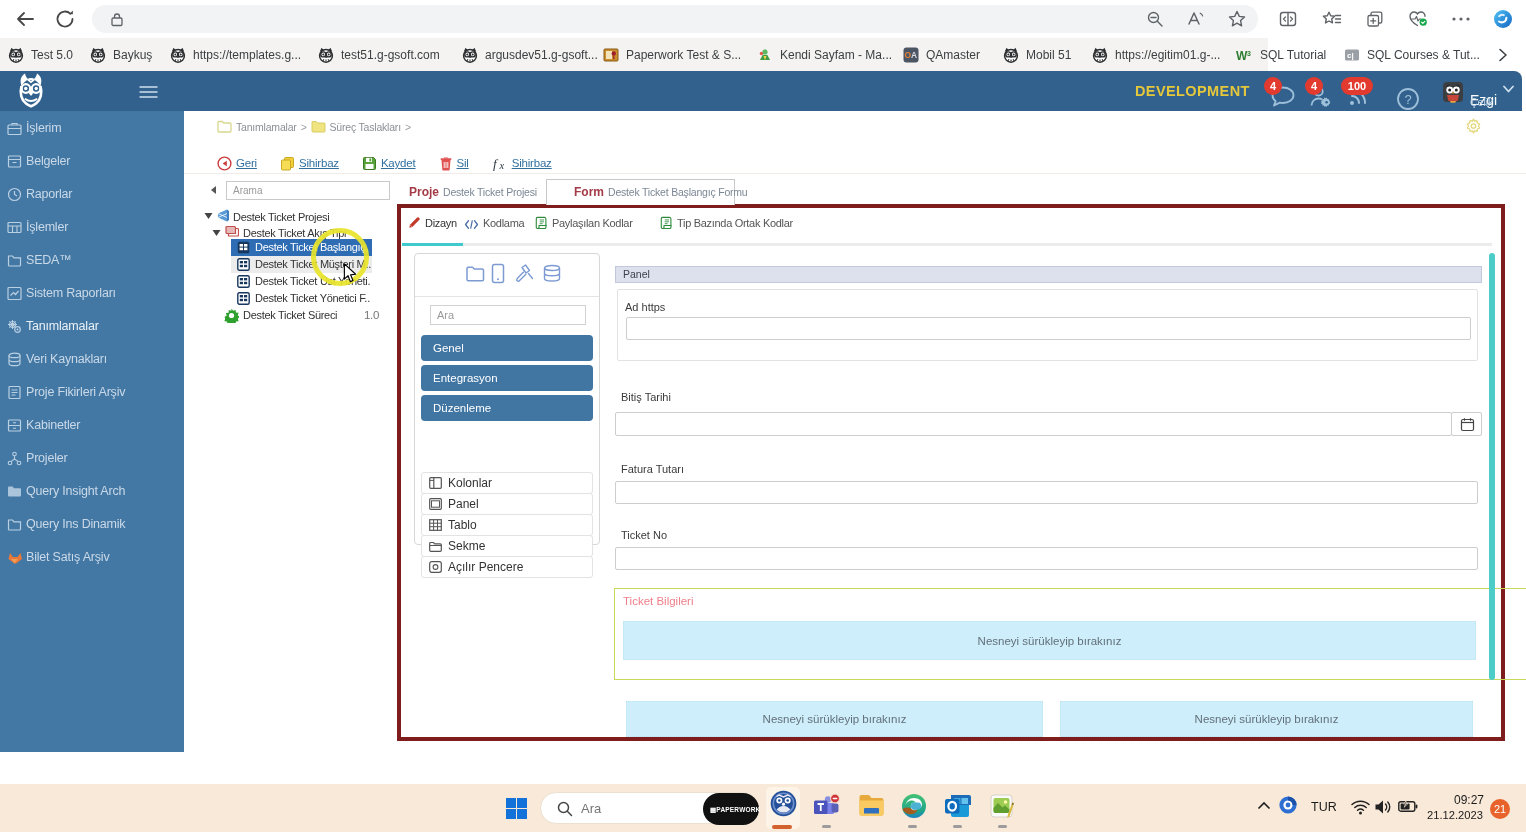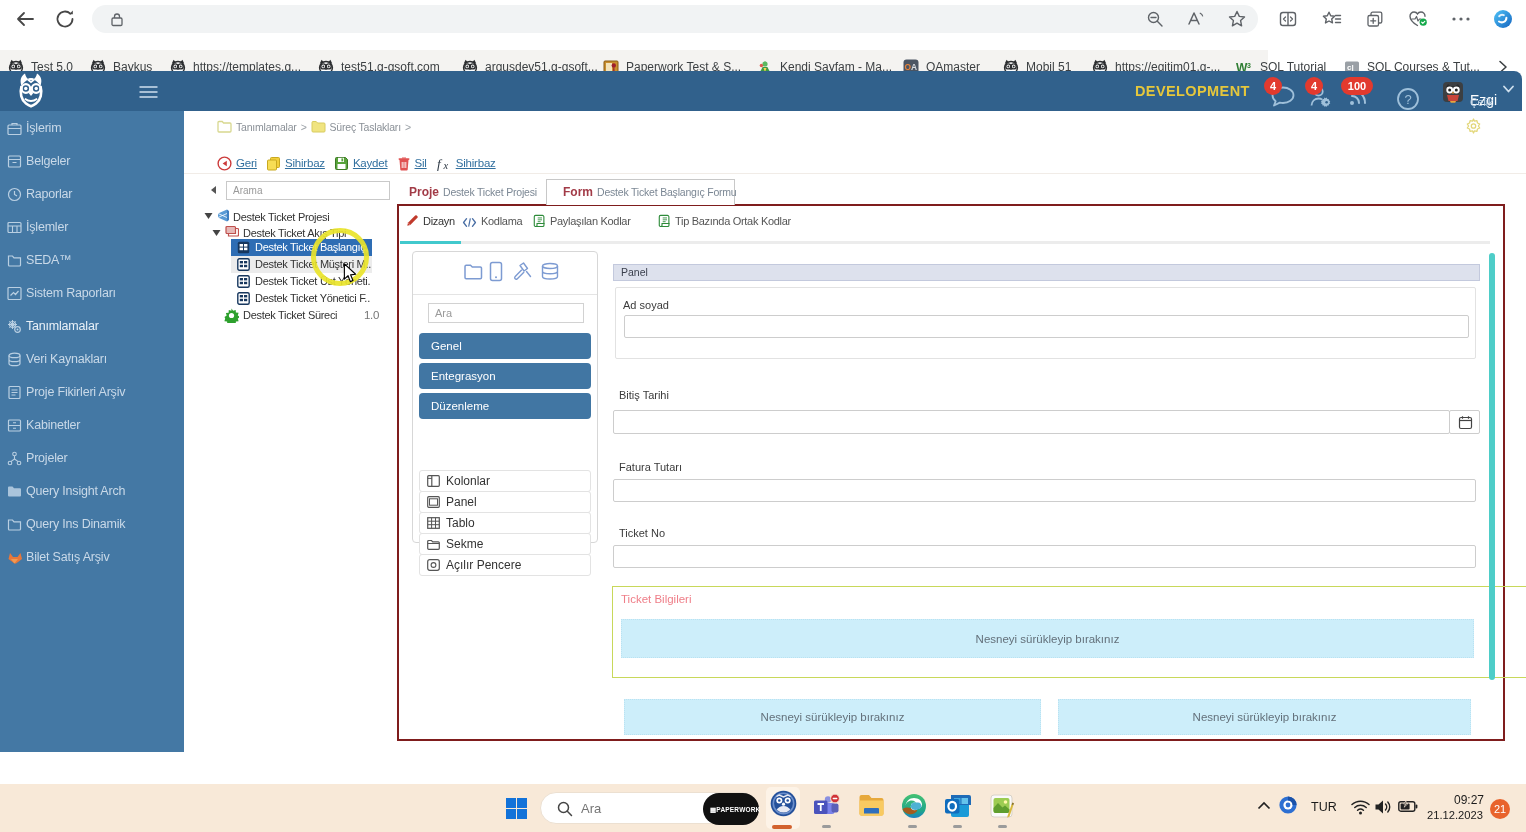--- a/index.html
+++ b/index.html
@@ -6,49 +6,49 @@
 html,body { width:1526px; height:832px; overflow:hidden; background:#fff;
   font-family:"Liberation Sans", sans-serif; }
 #stage { position:relative; width:1526px; height:832px; overflow:hidden; }
 .abs { position:absolute; }
 
 #topbar { position:absolute; left:0; top:0; width:1526px; height:38px; background:#fff; }
 #urlpill { position:absolute; left:92px; top:5px; width:1166px; height:28px;
   background:#f1f3f4; border-radius:14px; }
 #urltext { position:absolute; left:135px; top:6px; font-size:14px; color:#9a9a9e; white-space:nowrap; }
 #urltext b { color:#27272a; font-weight:bold; }
-#bookbar { position:absolute; left:0; top:38px; width:1268px; height:33px; background:#f4f3f1;margin-top:12px; }
+#bookbar { position:absolute; left:0; top:38px; width:1268px; height:33px; background:#f4f3f1; }
 .bk { position:absolute; top:0; height:33px; display:flex; align-items:center; gap:7px;
   font-size:12px; color:#3c4043; white-space:nowrap; }
 
 #appheader { position:absolute; left:0; top:71px; width:1522px; height:40px;
   background:#31618c; border-top-right-radius:8px; }
 #sidebar { position:absolute; left:0; top:111px; width:184px; height:641px; background:#4478a4; }
 .side-item { position:absolute; left:0; width:184px; height:20px; display:flex; align-items:center;
   color:#c9d9e8; font-size:12.5px; letter-spacing:-0.2px; }
 .side-item .si { position:absolute; left:7px; width:15px; height:15px; }
 .side-item .st { position:absolute; left:26px; }
 #appfooter { position:absolute; left:0; top:752px; width:1522px; height:27px; background:#3a6b94;
   border-bottom-right-radius:6px; color:#dce8f2; font-size:11px; line-height:27px; padding-left:12px; }
 #content { position:absolute; left:184px; top:111px; width:1342px; height:641px; background:#fff; }
 
 #crumb { position:absolute; left:33px; top:9px; font-size:10.5px; letter-spacing:-0.2px; color:#8a9097; display:flex; align-items:center; gap:4px;}
-#toolbar { position:absolute; left:33px; top:41px; height:22px; display:flex; align-items:center; gap:9px;
+#toolbar { position:absolute; left:33px; top:41px; height:22px; display:flex; align-items:center; gap:23px;
   font-size:11.5px; letter-spacing:-0.2px; }
 #toolbar a { color:#32709f; text-decoration:underline; display:flex; align-items:center; gap:4px;}
 #toolbar-line { position:absolute; left:0px; top:62px; width:1342px; height:1px; background:#f1ece7; }
 
 #arama { position:absolute; left:42px; top:70px; width:164px; height:19px; border:1px solid #c9c9c9;
   font-size:10px; color:#999; padding-left:6px; line-height:17px; background:#fff;}
 .tree-row { position:absolute; font-size:11px; letter-spacing:-0.3px; color:#333; white-space:nowrap; height:17px; line-height:17px;}
 .tab { position:absolute; top:0; height:25px; font-size:10.5px; line-height:24px; white-space:nowrap;
   color:#7b8794; letter-spacing:-0.2px; }
 .tab b { color:#a23b47; font-size:12px; margin-right:4px; letter-spacing:0;}
 #contentbox { position:absolute; left:213px; top:93px; width:1108px; height:537px;
-  border:2px solid #7f1d1d; background:#fff; }
+  border:4px solid #7f1d1d; background:#fff; }
 
 .itab { position:absolute; top:9px; font-size:11px; color:#555; white-space:nowrap; letter-spacing:-0.3px;}
 #itabline { position:absolute; left:1px; top:35px; width:1090px; height:3px; background:#ececec; }
 #itabsel { position:absolute; left:1px; top:35px; width:61px; height:3px; background:#41c9cd; }
 
 #toolbox { position:absolute; left:13px; top:45px; width:186px; height:292px;
   border:1px solid #d7d7d7; border-radius:4px; background:#fff; }
 .acc { position:absolute; left:6px; width:172px; height:26px; background:#4176a3; border-radius:4px;
   color:#fff; font-size:11.5px; line-height:26px; padding-left:12px; }
 .titem { position:absolute; left:6px; width:172px; height:22px; border:1px solid #e3e3e3; border-radius:3px;
@@ -521,21 +521,21 @@
           <path d="M7.5 0.5l1.6 2.2 2.6-.8.2 2.7 2.7.2-.8 2.6 2.2 1.6-2.2 1.6.8 2.6-2.7.2-.2 2.7-2.6-.8-1.6 2.2-1.6-2.2-2.6.8-.2-2.7-2.7-.2.8-2.6L0.5 9.1l2.2-1.6-.8-2.6 2.7-.2.2-2.7 2.6.8z" fill="#2da02d"></path>
           <circle cx="7.5" cy="7.5" r="2.6" fill="#fff"></circle>
         </svg>
       <div class="tree-row" style="left:59px;top:196px">Destek Ticket Süreci</div>
       <div class="tree-row" style="left:180px;top:196px;color:#777;font-size:11.5px">1.0</div>
     </div>
 
     <div class="tab" style="left:225px;top:69px">
       <b>Proje</b>Destek Ticket Projesi
     </div>
-    <div class="tab" style="left:362px;top:68px;width:189px;height:26px;background:#fff;border:1px solid #c8c8c8;border-bottom:none;z-index:3;padding-left:16px">
+    <div class="tab" style="left:362px;top:68px;width:189px;height:26px;background:#fff;border:1px solid #c8c8c8;border-bottom:none;z-index:3;padding-left:27px">
       <b>Form</b>Destek Ticket Başlangıç Formu
     </div>
 
     <div id="contentbox">
 
       <svg class="abs" style="left:7px;top:8px" width="13" height="13" viewBox="0 0 15 15">
           <path d="M1.5 13.5l.8-3.4 8.3-8.3a1.3 1.3 0 0 1 1.8 0l.8.8a1.3 1.3 0 0 1 0 1.8l-8.3 8.3z" fill="#c0392b"></path>
           <path d="M2.3 10.1l2.6 2.6" stroke="#e58e85" stroke-width="1"></path>
         </svg>
       <div class="itab" style="left:24px;color:#333">Dizayn</div>
@@ -599,21 +599,21 @@
               <path d="M0.7 5.5h11.6" stroke="#555" stroke-width="1"></path>
             </svg>Sekme</div>
         <div class="titem" style="top:255px"><svg class="abs" style="left:7px;top:4px" width="13" height="12" viewBox="0 0 13 12">
               <rect x="0.7" y="0.7" width="11.6" height="10.6" rx="2" fill="none" stroke="#555" stroke-width="1.2"></rect>
               <circle cx="6.5" cy="6" r="2.4" fill="none" stroke="#555" stroke-width="1.1"></circle>
             </svg>Açılır Pencere</div>
       </div>
 
       <div class="abs" style="left:214px;top:58px;width:867px;height:17px;background:#dde1ed;border:1px solid #c3c9dd;font-size:10.5px;color:#3a3f4c;line-height:15px;padding-left:7px">Panel</div>
       <div class="abs" style="left:216px;top:81px;width:861px;height:72px;border:1px solid #e2e2e2;border-radius:2px"></div>
-      <div class="flabel" style="left:224px;top:93px">Ad soyad</div>
+      <div class="flabel" style="left:224px;top:93px">Ad https</div>
       <div class="finput" style="left:225px;top:109px;width:845px"></div>
       <div class="flabel" style="left:220px;top:183px">Bitiş Tarihi</div>
       <div class="finput" style="left:214px;top:204px;width:837px;height:24px"></div>
       <div class="abs" style="left:1050px;top:204px;width:31px;height:24px;border:1px solid #cdcdcd;border-radius:2px;background:#fff">
         <svg style="position:absolute;left:8px;top:4px" width="15" height="15" viewBox="0 0 15 15">
             <rect x="1.5" y="2.5" width="12" height="11" rx="1.5" fill="none" stroke="#444" stroke-width="1.2"></rect>
             <path d="M1.5 5.5h12" stroke="#444" stroke-width="1.2"></path>
             <path d="M4.5 1.2v2.6M10.5 1.2v2.6" stroke="#444" stroke-width="1.2"></path>
           </svg>
       </div>

